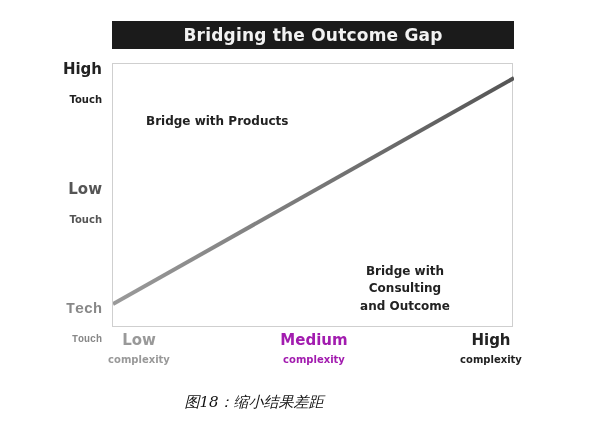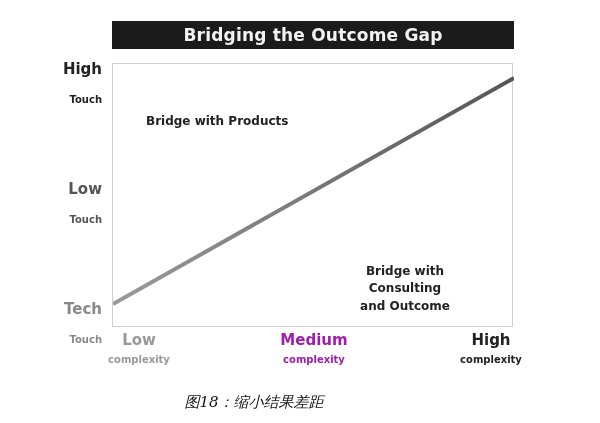--- a/index.html
+++ b/index.html
@@ -34,21 +34,21 @@
 </div>
 
 <div class="ylab" style="top:62px; color:#222;">
   <span class="big">High</span>
   <span class="small">Touch</span>
 </div>
 <div class="ylab" style="top:182px; color:#555;">
   <span class="big">Low</span>
   <span class="small">Touch</span>
 </div>
-<div class="ylab" style="top:302px; color:#888;">
+<div class="ylab" style="top:302px; color:#888;font-family:Liberation Mono, monospace;">
   <span class="big">Tech</span>
   <span class="small">Touch</span>
 </div>
 
 <div class="xlab" style="left:104px; top:333px; width:70px; color:#999;">
   <span class="big">Low</span>
   <span class="small">complexity</span>
 </div>
 <div class="xlab" style="left:278px; top:333px; width:72px; color:#a21caf;">
   <span class="big">Medium</span>

